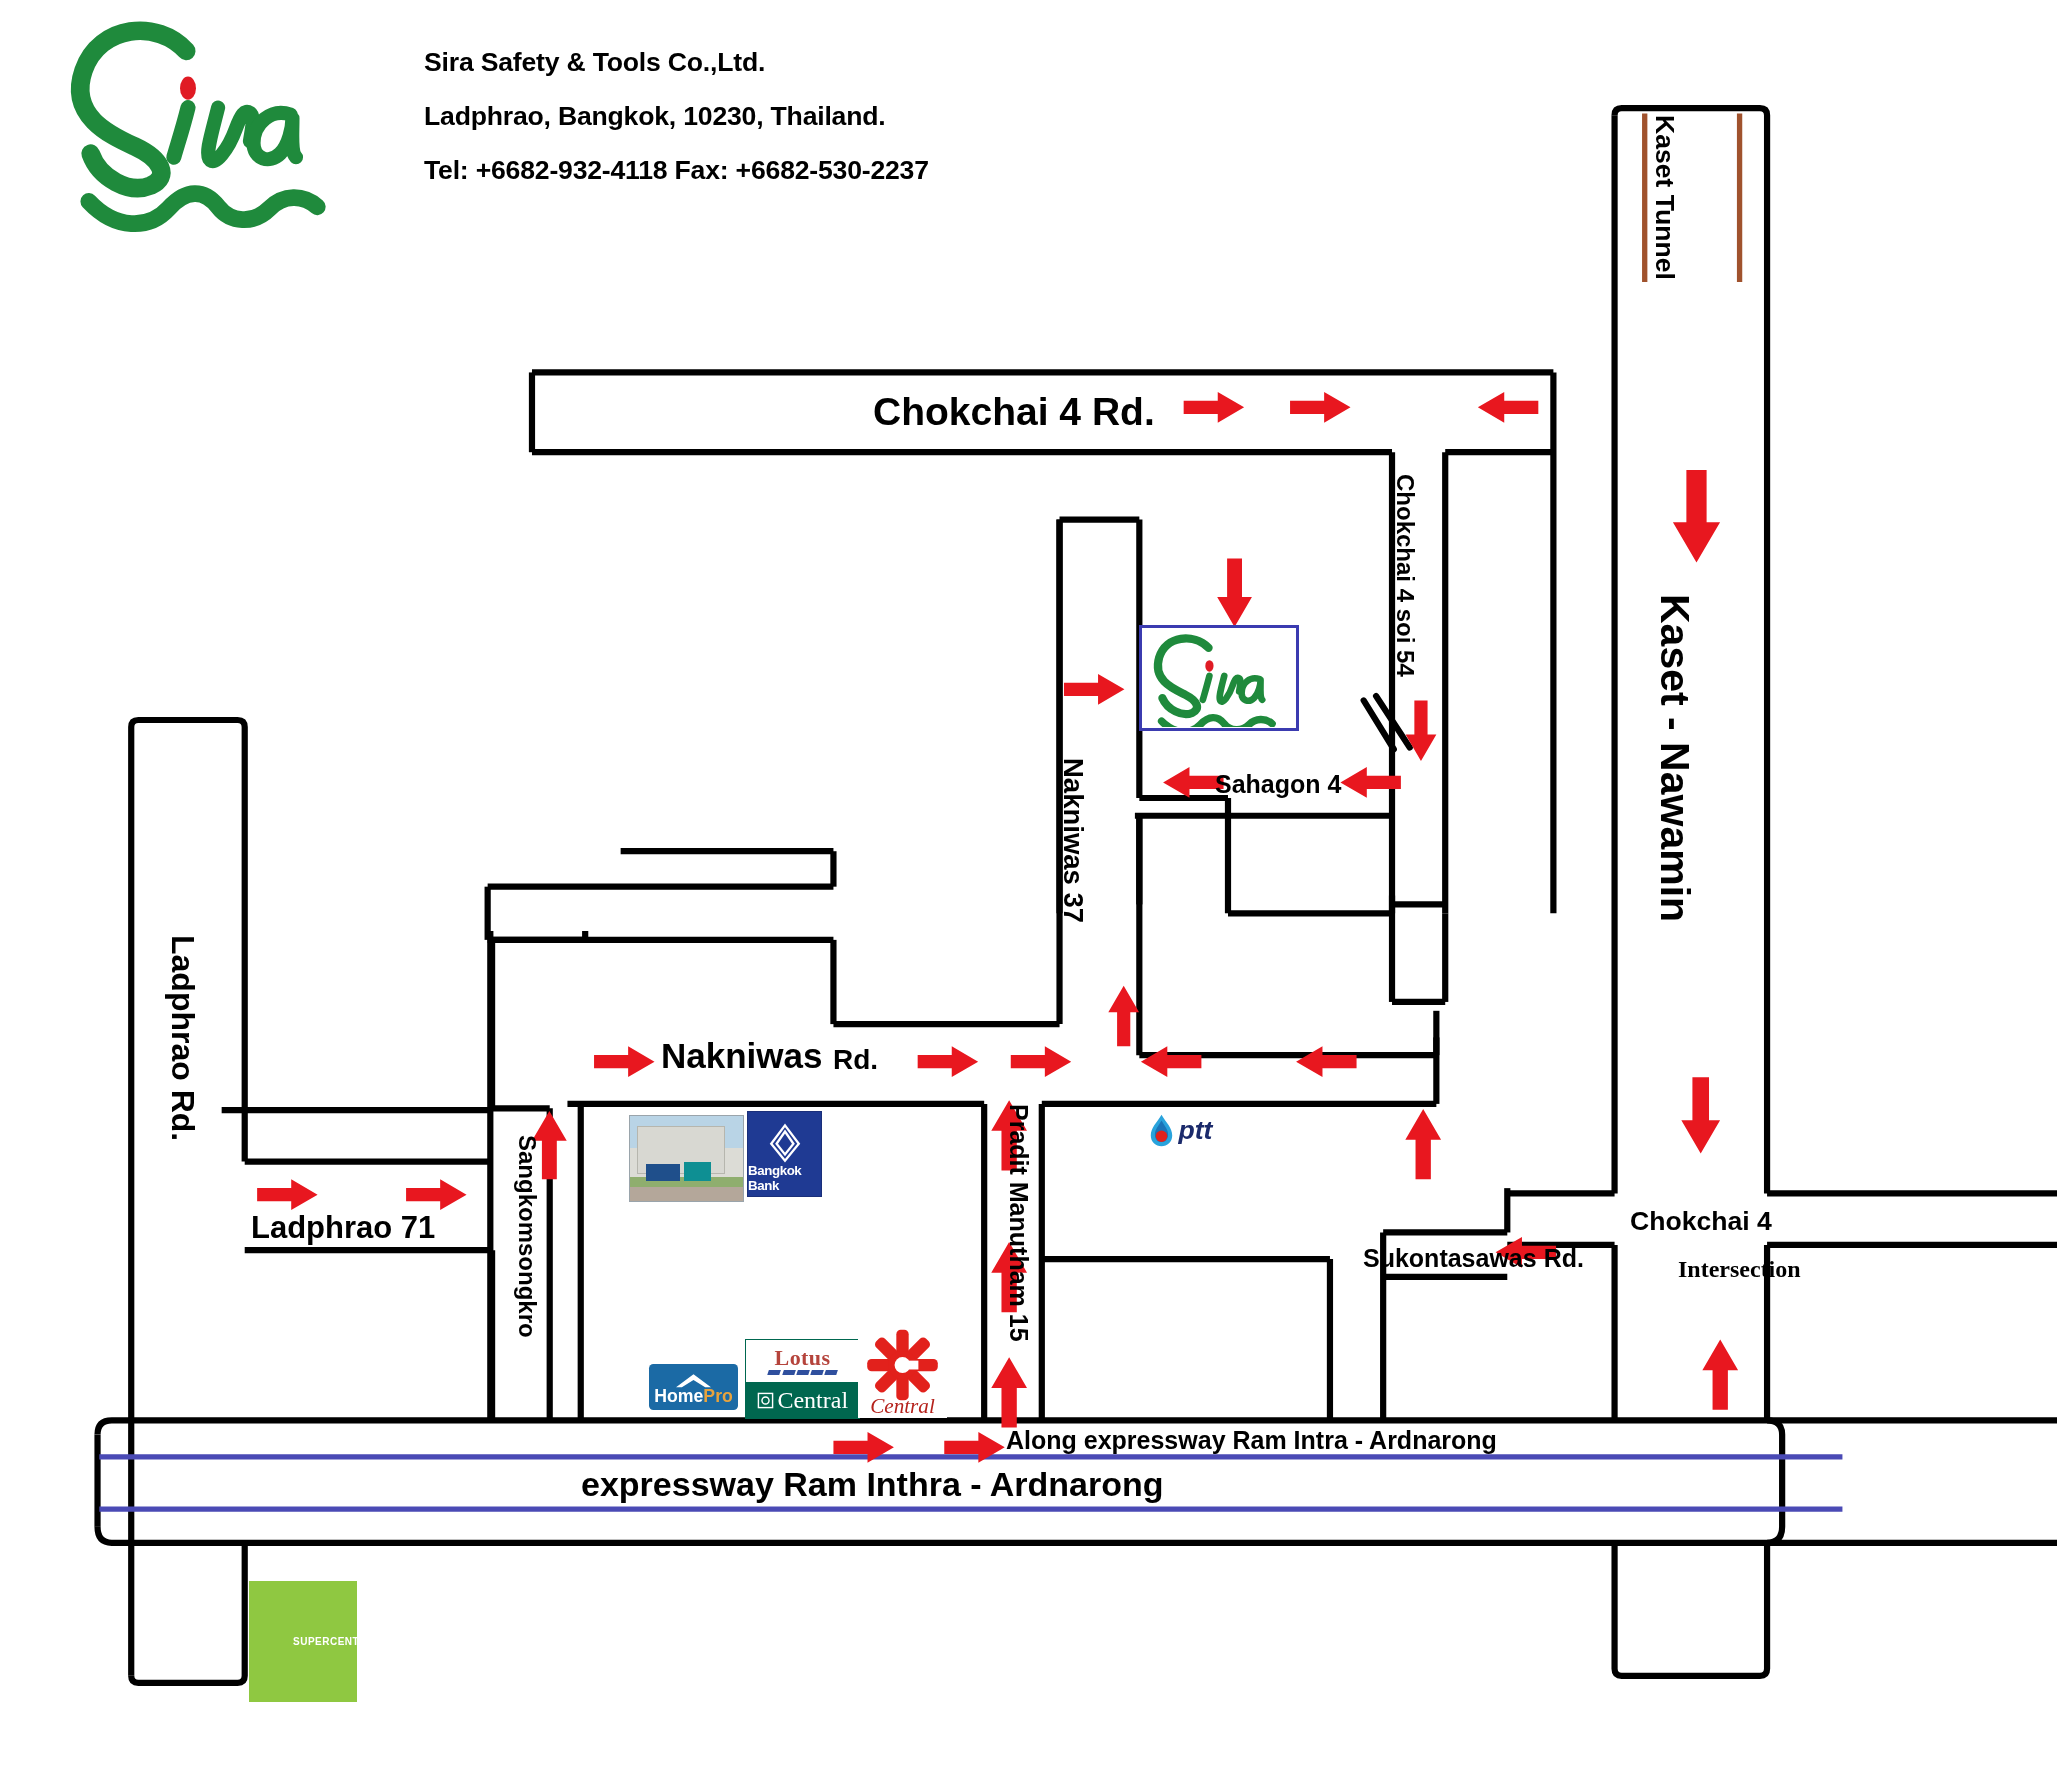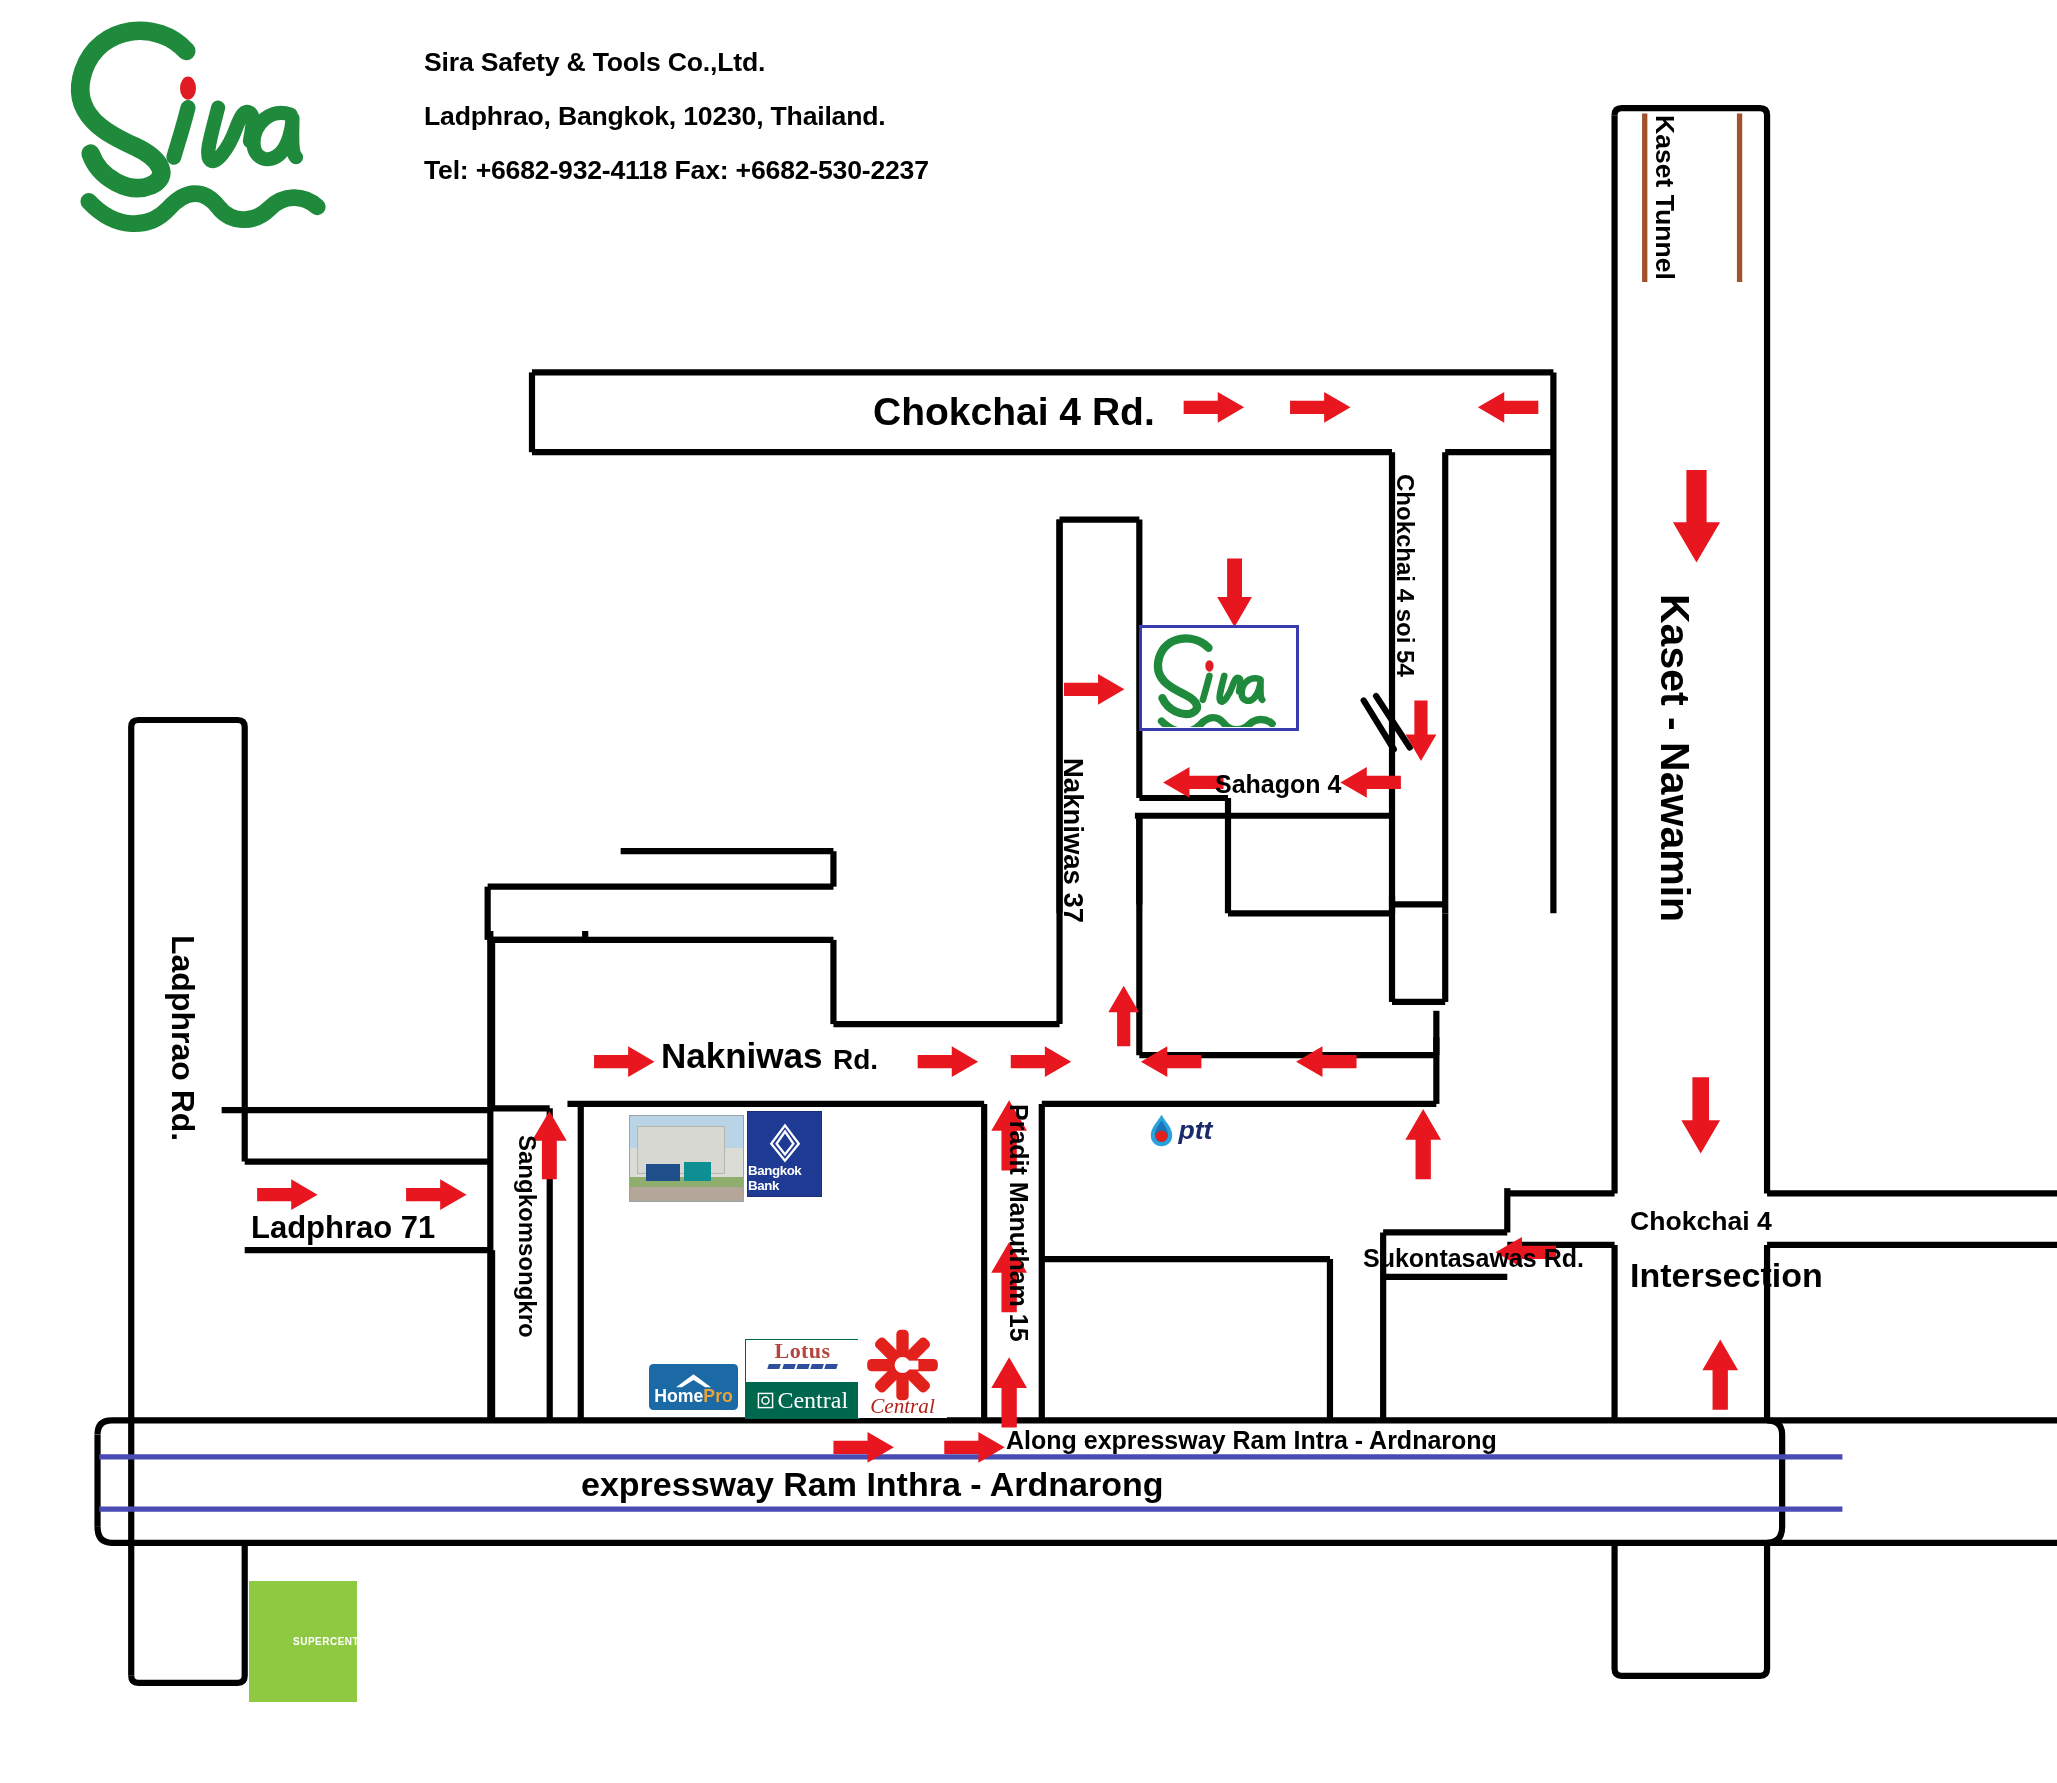--- a/index.html
+++ b/index.html
@@ -100,21 +100,21 @@
   .homepro .hp-b { color: #e8a33d; }
 
   .tesco-lotus {
     border: 1.8px solid #00674f;
     background: #ffffff;
     display: flex; flex-direction: column;
   }
   .tesco-lotus .tl-top {
     flex: 1; background: #ffffff;
     display: flex; flex-direction: column;
-    align-items: center; justify-content: flex-start;
+    align-items: center; justify-content: center;
   }
   .tesco-lotus .tesco-word {
     color: #b5443c; font-size: 22px; font-weight: bold;
     letter-spacing: 0.4px; line-height: 1;
     font-family: "Liberation Serif", serif;
   }
   .tesco-lotus .tl-dashes { display: flex; gap: 2.7px; margin-top: 1.8px; }
   .tesco-lotus .tl-dashes i {
     display: block; width: 11.5px; height: 5.3px;
     background: #2f4f9e; transform: skewX(-18deg);
@@ -371,21 +371,21 @@
   <div class="lbl rot-cw" style="left:1033px; top:1104px; font-size:25px; font-weight:bold; transform:rotate(90deg);">Pradit Manutham 15</div>
 
   <div class="lbl rot-cw" style="left:1680px; top:115px; font-size:26.6px; font-weight:bold; transform:rotate(90deg);">Kaset Tunnel</div>
 
   <div class="lbl rot-cw" style="left:1698px; top:594px; font-size:41px; font-weight:bold; transform:rotate(90deg);">Kaset - Nawamin</div>
 
   <div class="lbl" style="left:1363px; top:1244px; font-size:25px; font-weight:bold;">Sukontasawas Rd.</div>
 
   <div class="lbl" style="left:1630px; top:1206px; font-size:26.6px; font-weight:bold;">Chokchai 4</div>
 
-  <div class="lbl" style="left:1630px; top:1256px; font-size:34px; font-weight:bold;">Intersection</div>
+  <div class="lbl" style="left:1678px; top:1256px; font-size:24px; font-weight:bold;font-family:Liberation Serif, serif;">Intersection</div>
 
   <div class="lbl" style="left:1006px; top:1426px; font-size:25px; font-weight:bold;">Along expressway Ram Intra - Ardnarong</div>
 
   <div class="lbl" style="left:581px; top:1465px; font-size:34px; font-weight:bold;">expressway Ram Inthra - Ardnarong</div>
 
   <div class="sira-box" style="left:1139px; top:625px; width:160px; height:106px;">
     <svg viewBox="0 0 180 120" width="153" height="99" aria-hidden="true">
       <g fill="none" stroke="#1f8a3c" stroke-linecap="round" stroke-linejoin="round">
         <path d="M78 24 C60 6, 26 9, 18 36 C10 64, 36 74, 50 81 C64 88, 69 98, 58 103 C46 108, 28 99, 22 85" stroke-width="10"></path>
         <path d="M79 58 C76 70, 73 80, 71 87" stroke-width="8"></path>

